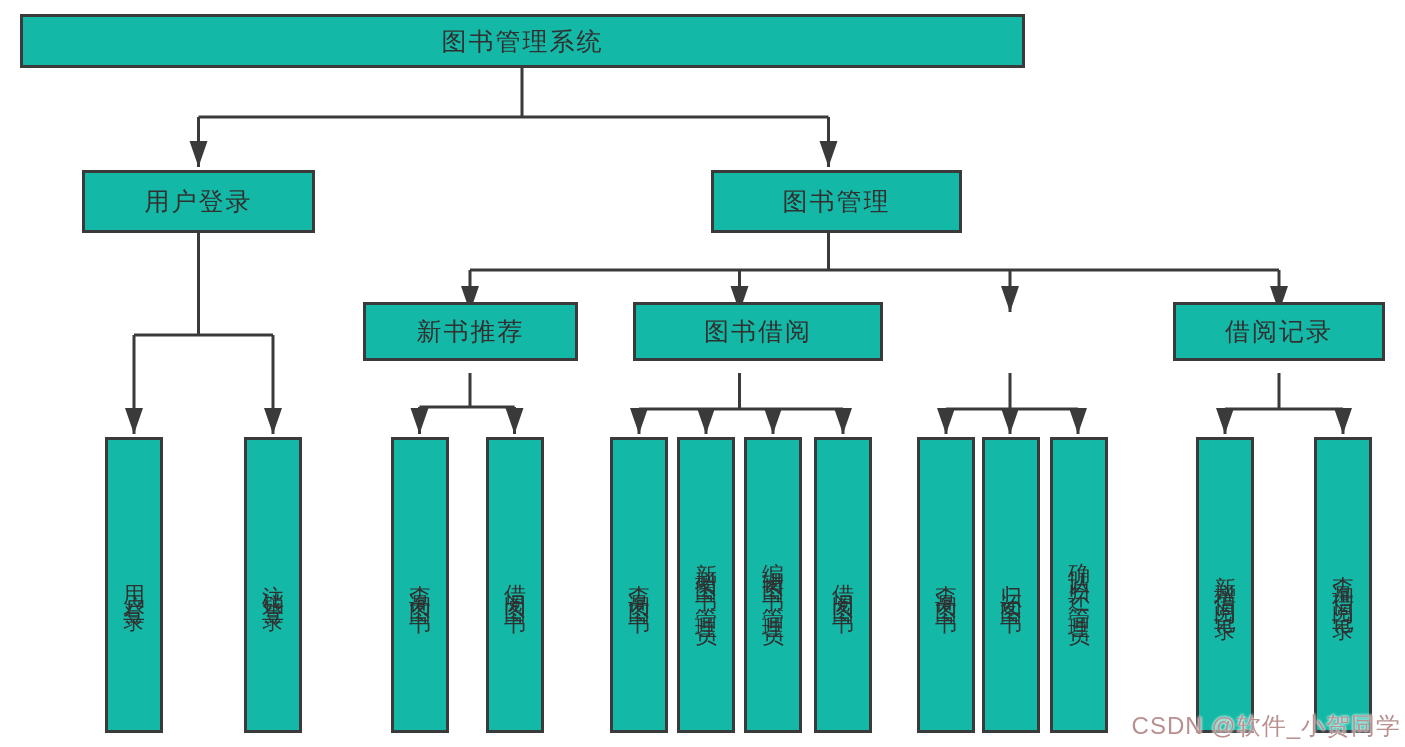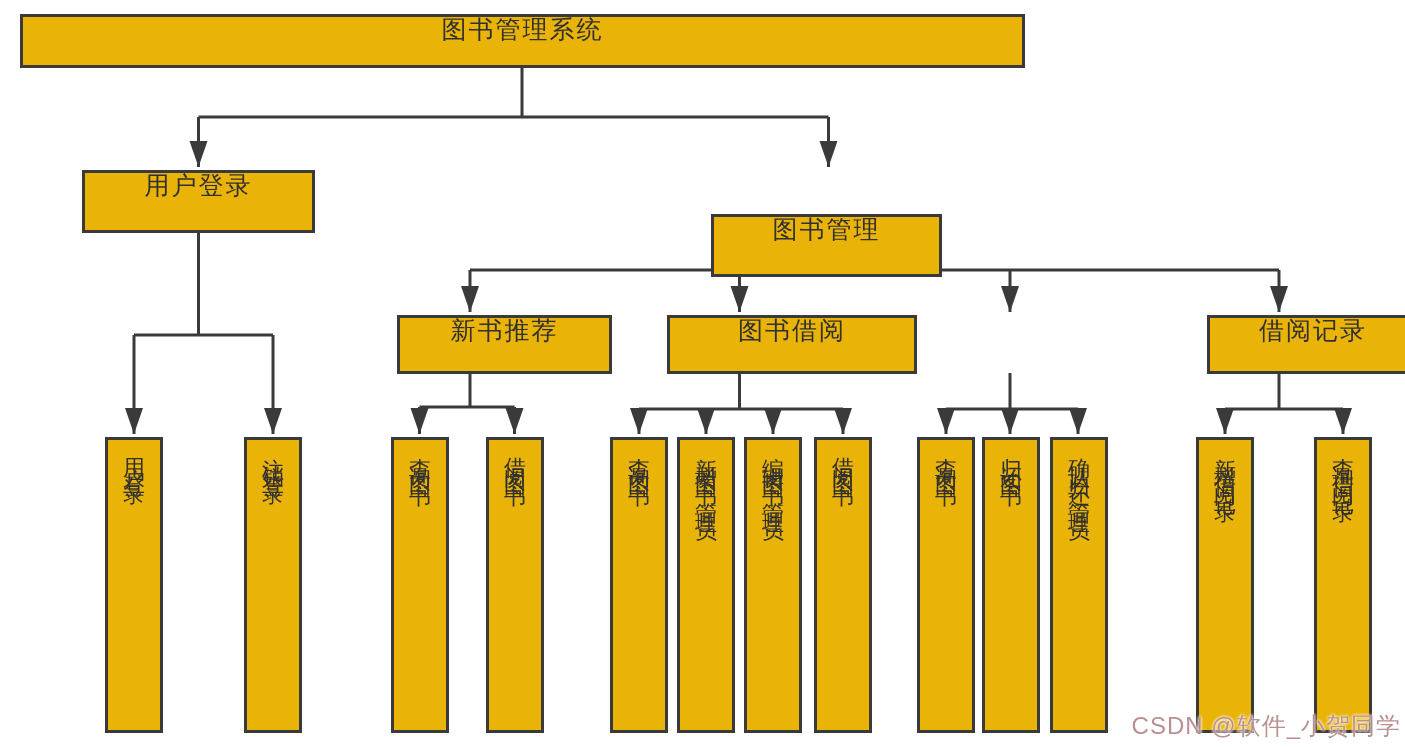--- a/index.html
+++ b/index.html
@@ -18,45 +18,45 @@
   .connectors {
     position: absolute;
     left: 0;
     top: 0;
     z-index: 0;
   }
   .box {
     position: absolute;
     box-sizing: border-box;
     border: 3px solid #3a3a3a;
-    background: #eab308;
+    background: #14b8a6;
     display: flex;
-    align-items: flex-start;
+    align-items: center;
     justify-content: center;
     color: #303030;
     z-index: 1;
   }
   .hlabel {
     font-size: 25px;
     letter-spacing: 2px;
     white-space: nowrap;
     line-height: 1;
   }
   .vbox .vlabel {
     writing-mode: vertical-rl;
     text-orientation: mixed;
     font-size: 22px;
     letter-spacing: 9px;
     line-height: 1;
     white-space: nowrap;
   }
   .root-box    { left: 20px;  top: 14px;  width: 1005px; height: 54px; }
   .l1-a        { left: 82px;  top: 170px; width: 233px;  height: 63px; }
-  .l1-b        { left: 711px; top: 170px; width: 231px;  height: 63px; margin-top: 44px; }
-  .l2          { top: 315px;  height: 59px; margin-left: 34px; }
+  .l1-b        { left: 711px; top: 170px; width: 251px;  height: 63px; }
+  .l2          { top: 302px;  height: 59px; }
   .l2-a { left: 363px;  width: 215px; }
   .l2-b { left: 633px;  width: 250px; }
   .l2-c { left: 903px;  width: 214px; }
   .l2-d { left: 1173px; width: 212px; }
   .vbox { top: 437px; height: 296px; width: 58px; }
   .leaf-0  { left: 105px; }
   .leaf-1  { left: 244px; }
   .leaf-2  { left: 391px; }
   .leaf-3  { left: 486px; }
   .leaf-4  { left: 610px; }

